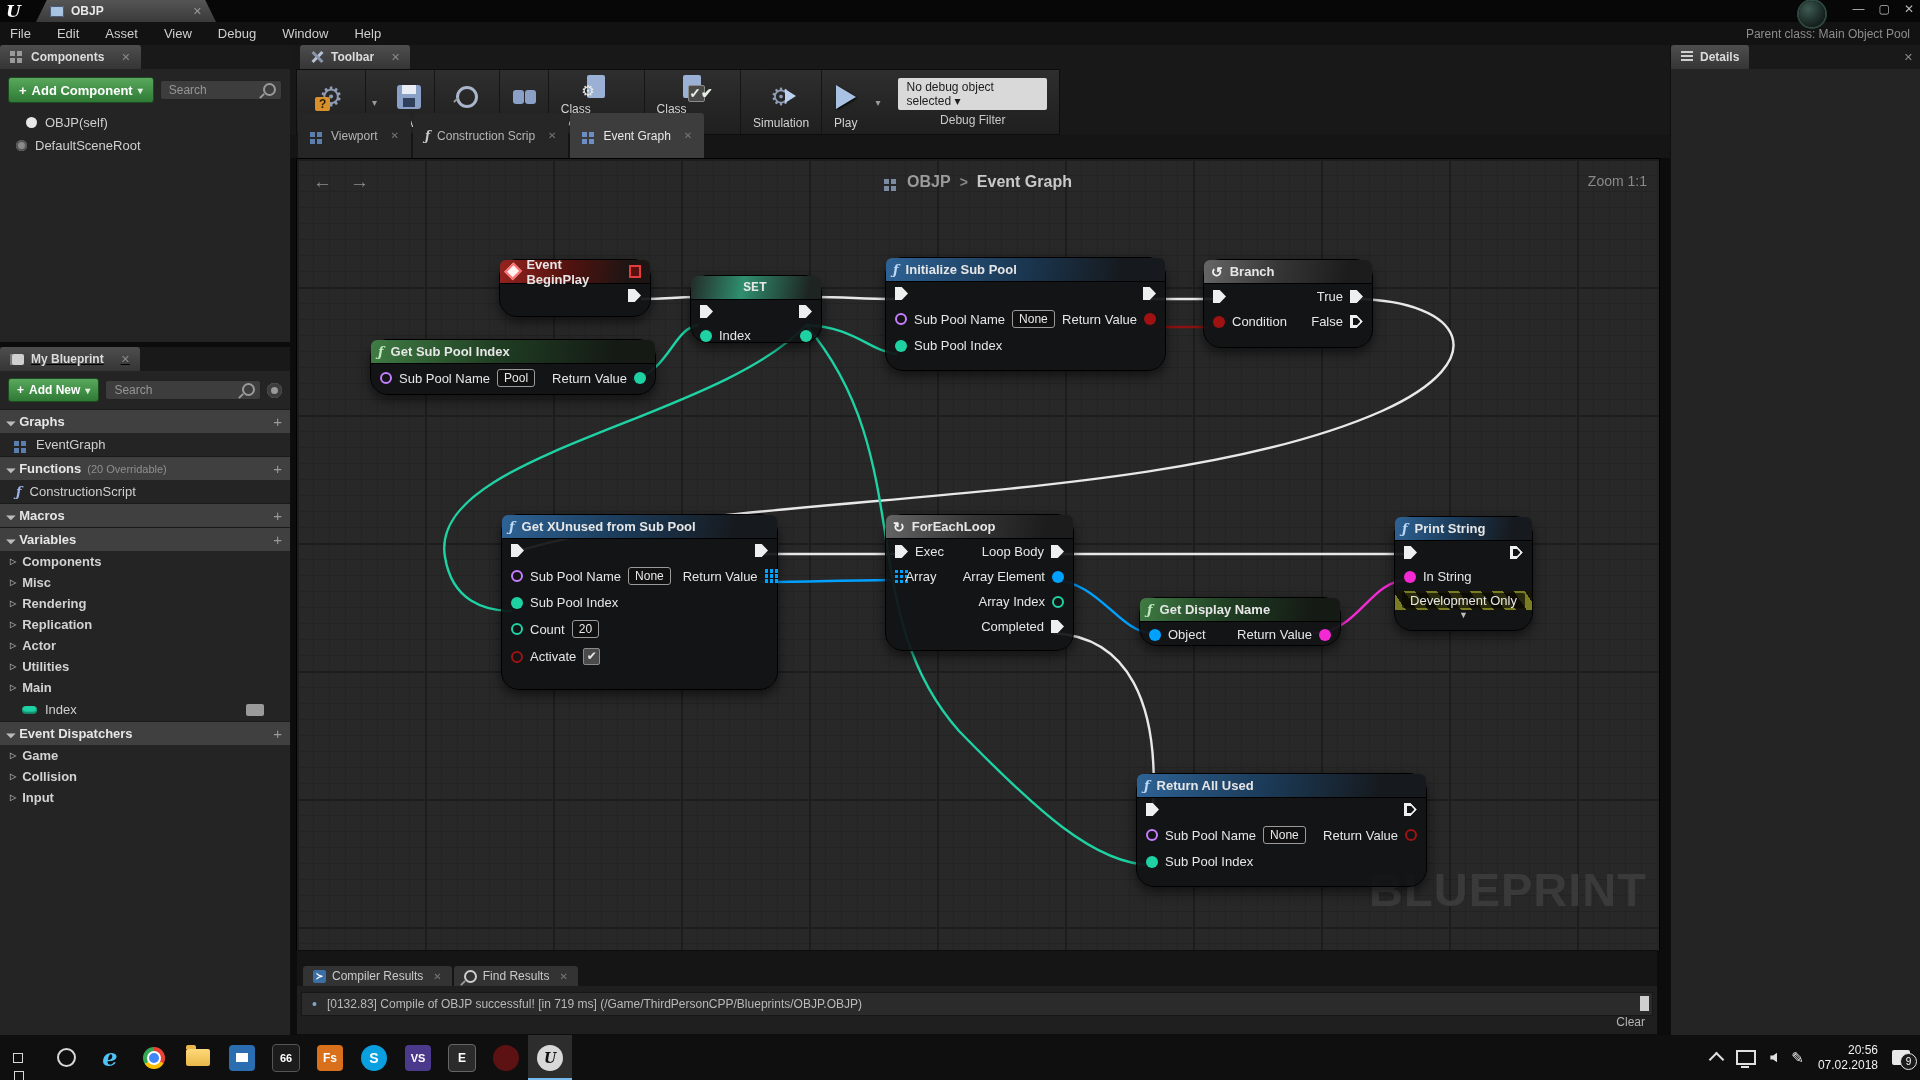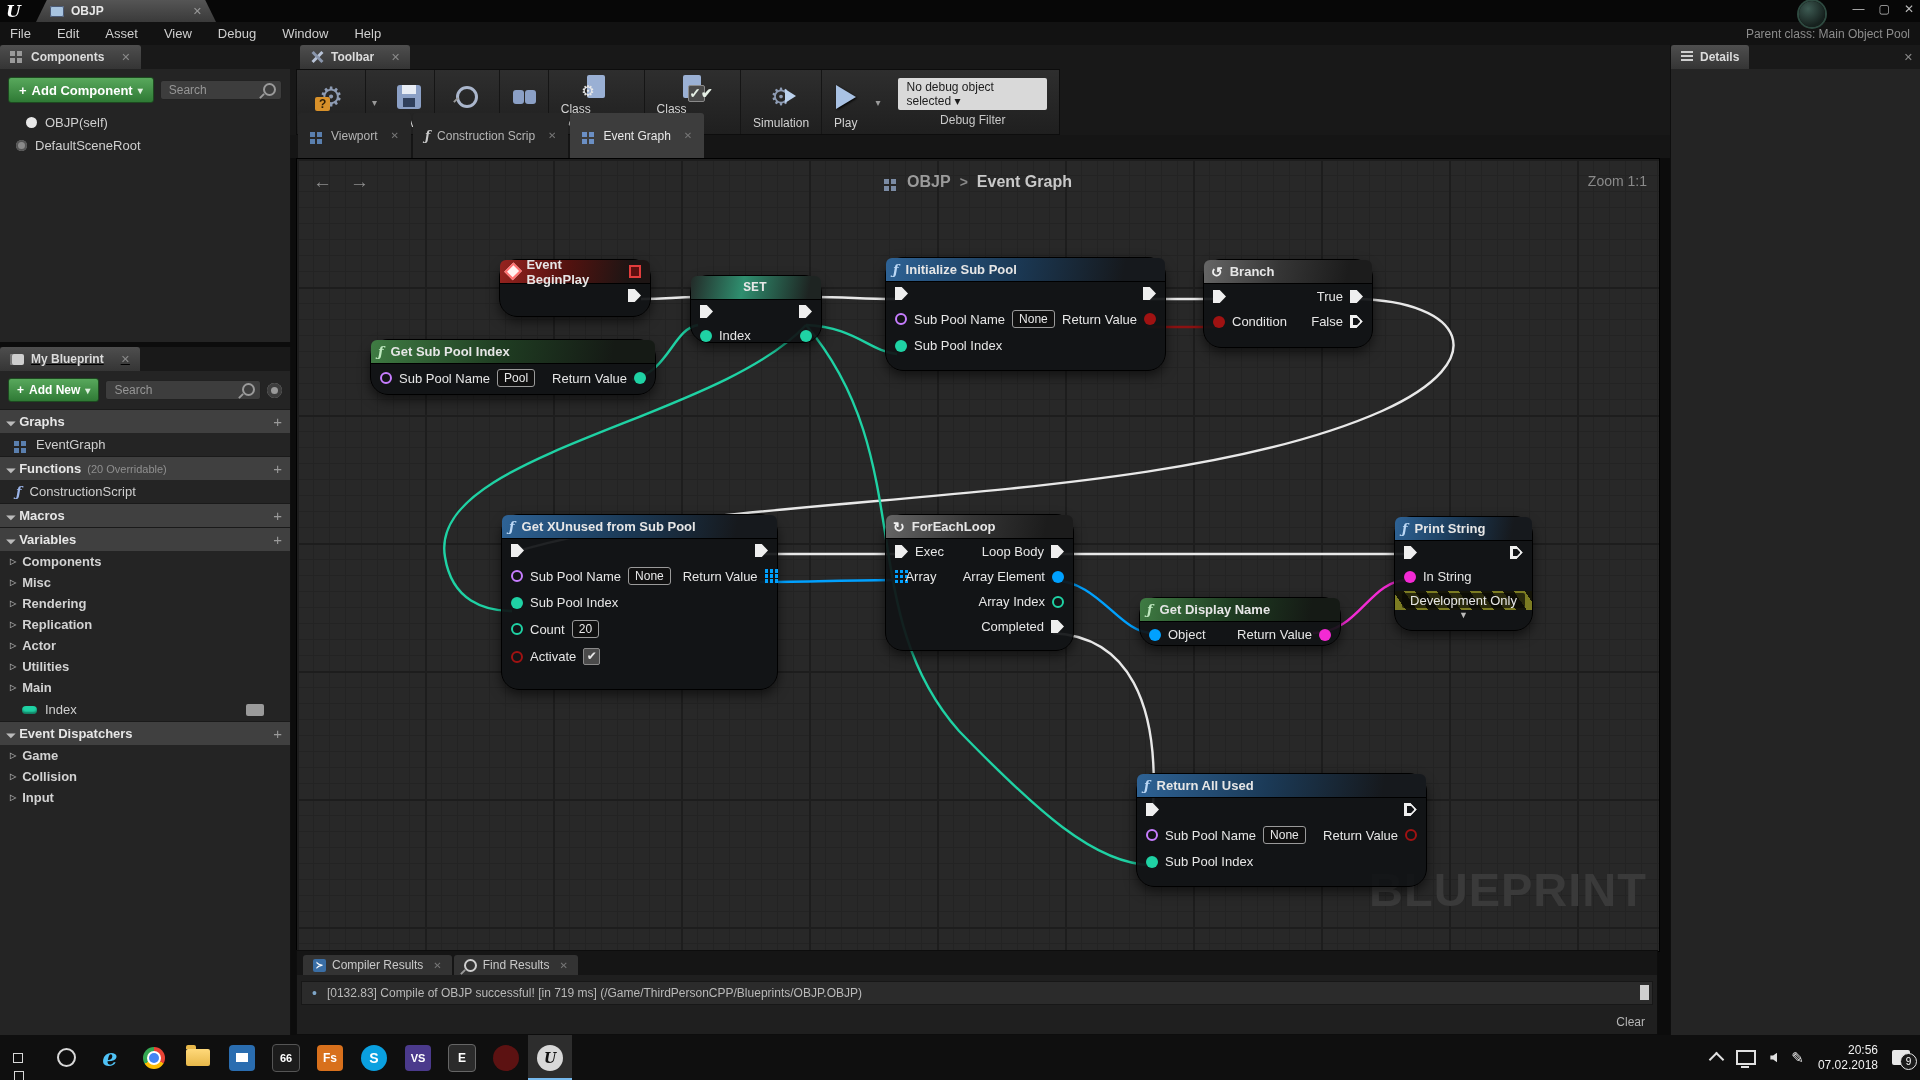--- a/index.html
+++ b/index.html
@@ -117,21 +117,21 @@
   .pinbox{border:1px solid #9a9a9a;border-radius:3px;background:#101010;color:#e8e8e8;font-size:12px;padding:1px 6px;}
   .chk{width:15px;height:15px;background:#4a4a4a;border:1px solid #8a8a8a;border-radius:2px;color:#e8e8e8;
     font-size:12px;line-height:14px;text-align:center;}
   .chk::after{content:"✔";}
   .devonly{margin-top:2px;background:repeating-linear-gradient(55deg,#7c7c22 0 9px,#141408 9px 18px);
     text-align:center;padding:2px 0;font-size:13px;}
   .devonly span{background:rgba(10,10,4,.72);padding:0 8px;border-radius:2px;}
   .ndrop{ text-align:center;color:#bbb;font-size:9px;line-height:10px;}
   
   #bottom{left:296px;top:950px;width:1362px;height:85px;background:#1f1f1f;border:1px solid #0d0d0d;box-sizing:border-box;}
-  #btabs{display:flex;gap:2px;padding:2px 6px 0;background:#151515;height:22px;align-items:flex-end;}
+  #btabs{display:flex;gap:2px;padding:13px 6px 0;background:#151515;height:22px;align-items:flex-end;}
   .btab{height:20px;display:flex;align-items:center;gap:6px;background:#333;color:#c9c9c9;font-size:12px;
     padding:0 10px;border-radius:3px 3px 0 0;}
   .btab .x{color:#777;font-size:10px;margin-left:4px;}
   .bico{width:13px;height:13px;background:#3a6ea5;border-radius:2px;color:#fff;font-size:9px;line-height:13px;text-align:center;font-weight:bold;}
   .bico::after{content:"≻";}
   #logrow{margin:6px 4px 0;background:#2b2b2b;border:1px solid #171717;height:22px;display:flex;align-items:center;
     gap:10px;padding:0 10px;color:#b9b9b9;font-size:12px;position:relative;}
   #logrow .dot{color:#7fa6c8;font-size:14px;}
   #logscroll{position:absolute;right:3px;top:3px;width:9px;height:15px;background:#cfcfcf;}
   #clearbtn{position:absolute;right:12px;bottom:5px;color:#b5b5b5;font-size:12px;}

